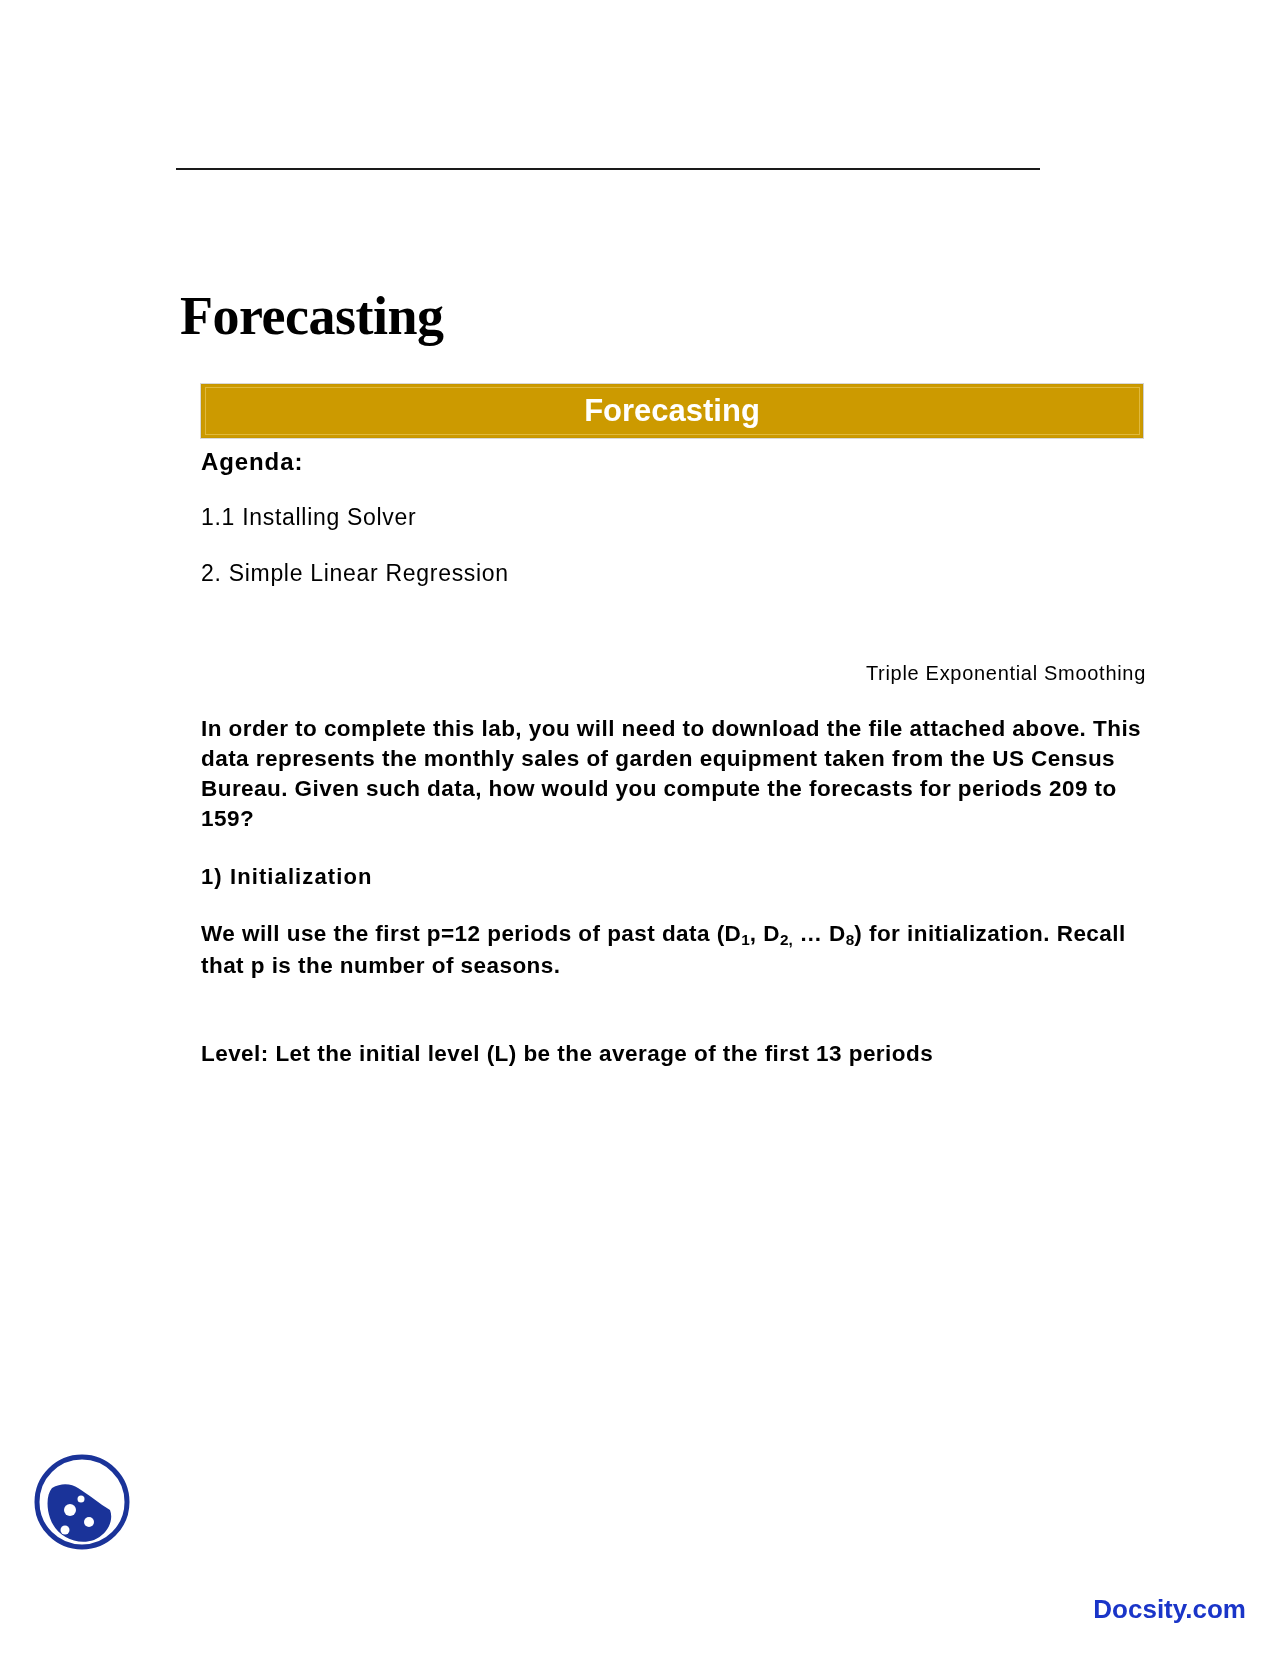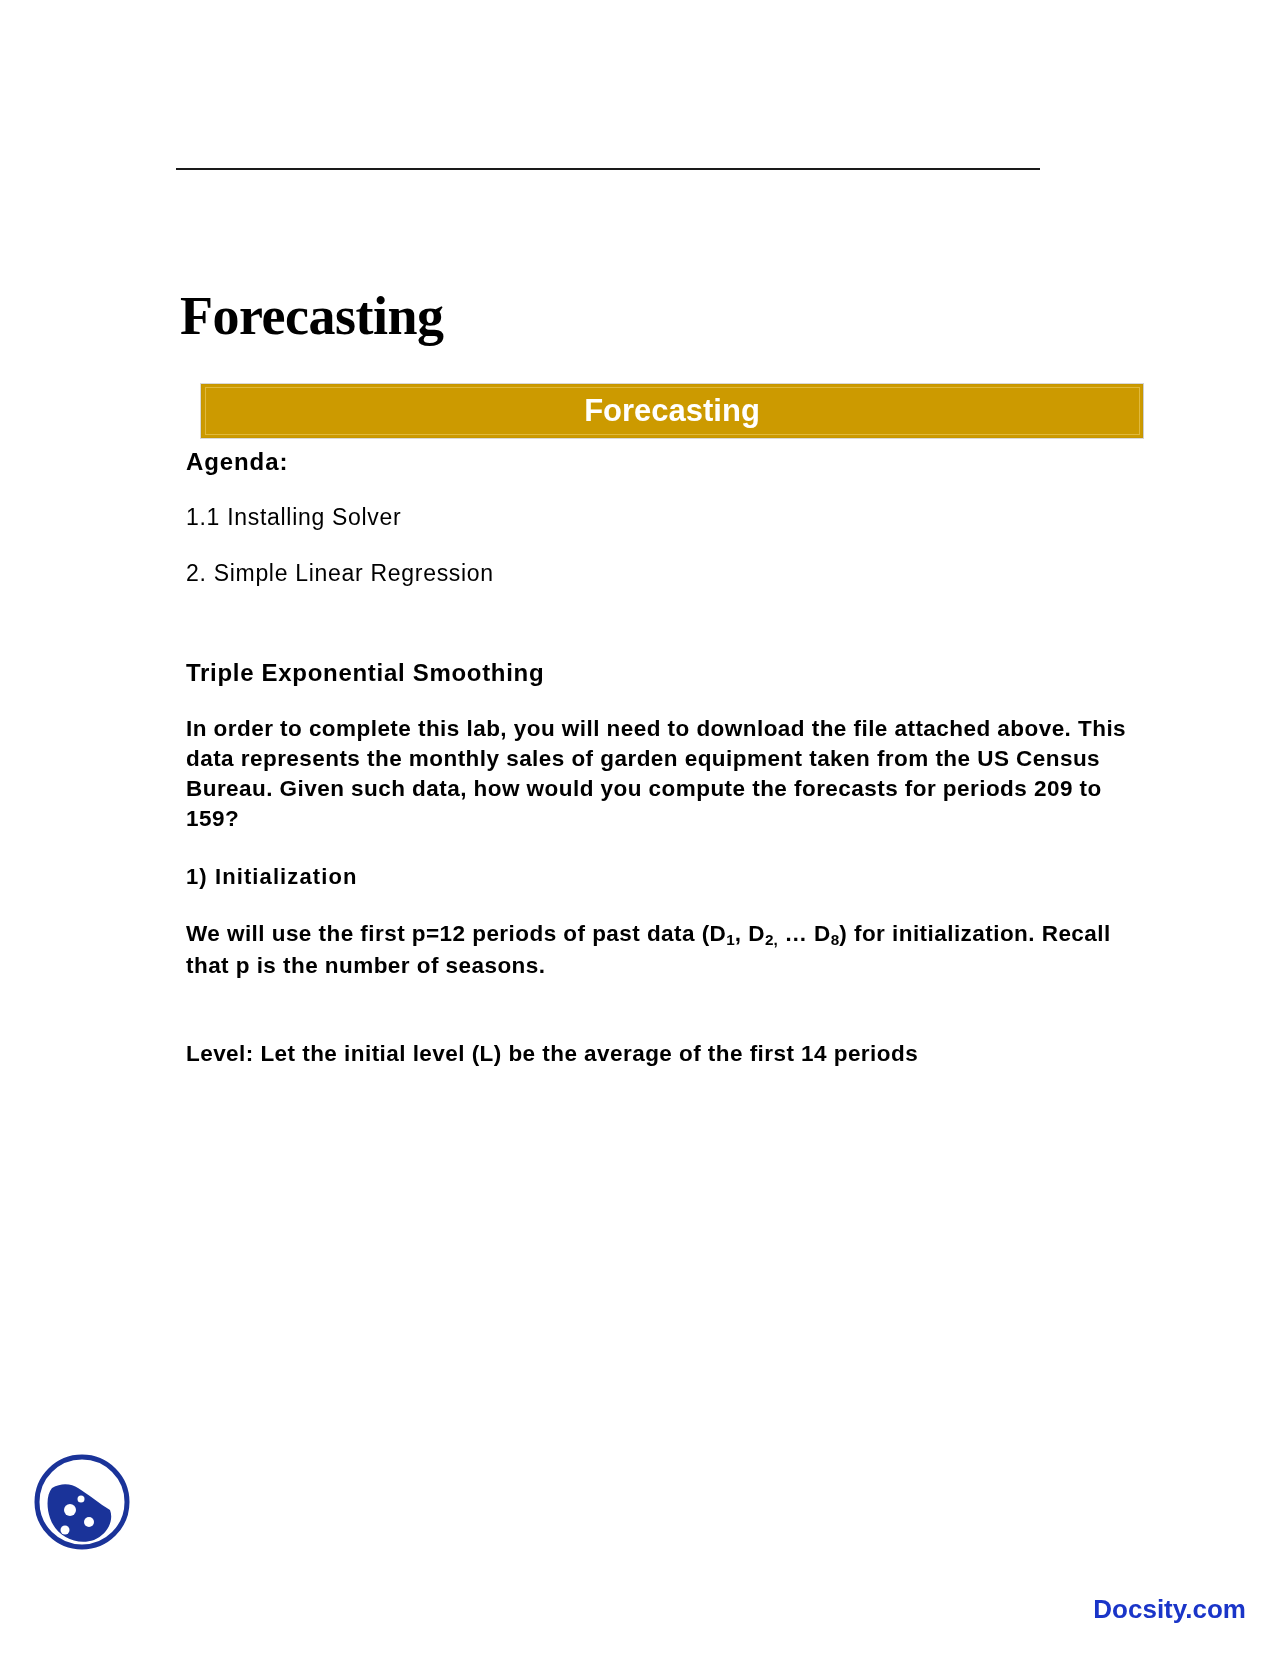--- a/index.html
+++ b/index.html
@@ -79,21 +79,21 @@
     font-weight: bold;
     font-size: 31px;
     line-height: 34px;
     color: #ffffff;
     white-space: nowrap;
   }
 
   
   .content {
     position: absolute;
-    left: 186px;
+    left: 201px;
     top: 447px;
     width: 945px;
   }
 
   .agenda-label {
     font-weight: bold;
     font-size: 24px;
     line-height: 30px;
     letter-spacing: 0.9px;
     margin: 0 0 26px 0;
@@ -102,26 +102,27 @@
   .agenda-item {
     font-weight: normal;
     font-size: 23px;
     line-height: 28px;
     letter-spacing: 0.7px;
     margin: 0 0 28px 0;
     white-space: nowrap;
   }
 
   .section-heading {
-    font-weight: bold;
-    font-size: 24px;
+    font-weight: normal;
+    font-size: 20px;
     line-height: 30px;
     letter-spacing: 0.7px;
     margin: 71px 0 26px 0;
     white-space: nowrap;
+    text-align: right;
   }
 
   .body-para {
     font-weight: bold;
     font-size: 22.5px;
     line-height: 30px;
     letter-spacing: 0.45px;
     margin: 0 0 28px 0;
   }
 
@@ -189,21 +190,21 @@
 
     <div class="section-heading">Triple Exponential Smoothing</div>
 
     <p class="body-para">In order to complete this lab, you will need to download the file attached above. This data represents the monthly sales of garden equipment taken from the US Census Bureau. Given such data, how would you compute the forecasts for periods 209 to 159?</p>
 
 
     <div class="sub-heading">1) Initialization</div>
 
     <p class="body-para spacer-para"><span>We will use the first p=12 periods of past data (D</span><sub>1</sub><span>, D</span><sub>2,</sub><span> … D</span><sub>8</sub><span>) for initialization. Recall that p is the number of seasons.</span></p>
 
-    <p class="body-para">Level: Let the initial level (L) be the average of the first 14 periods</p>
+    <p class="body-para">Level: Let the initial level (L) be the average of the first 13 periods</p>
 
   </div>
 
   <div class="logo">
     <svg viewBox="0 0 100 100" width="100" height="100" aria-hidden="true">
       <circle cx="50" cy="50" r="45" fill="#ffffff" stroke="#1a3399" stroke-width="5"></circle>
       <path d="M 20 36
                C 30 30, 40 32, 46 36
                C 56 42, 68 52, 78 58
                C 82 68, 76 82, 62 88

